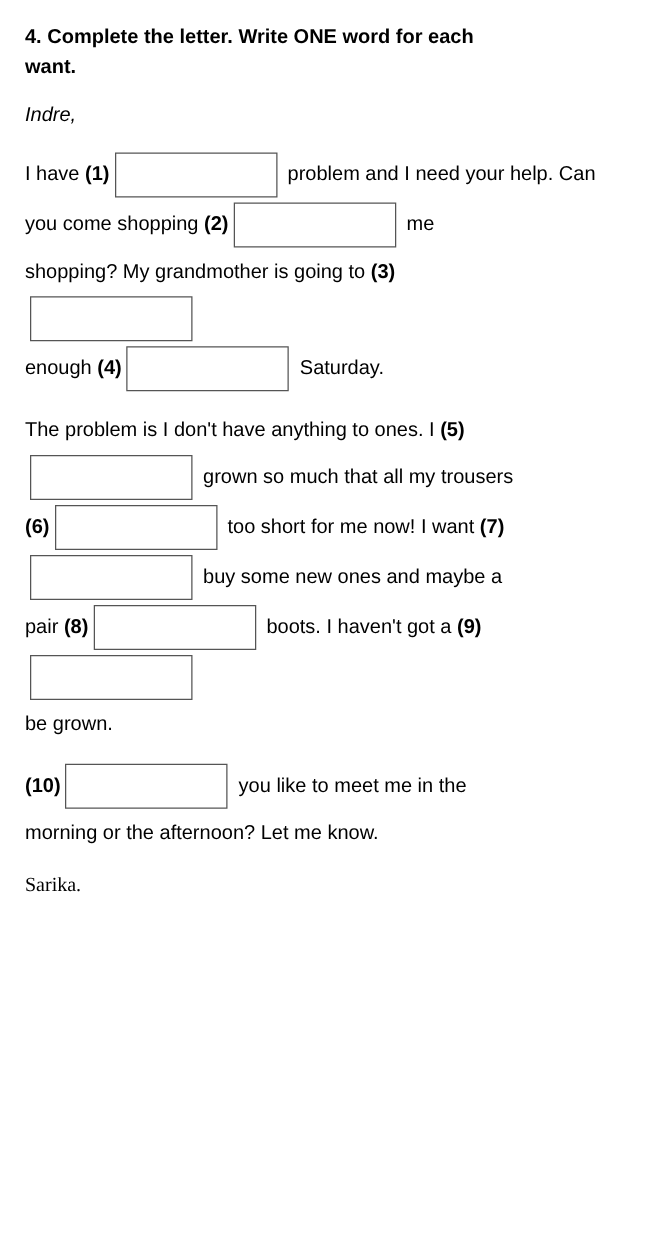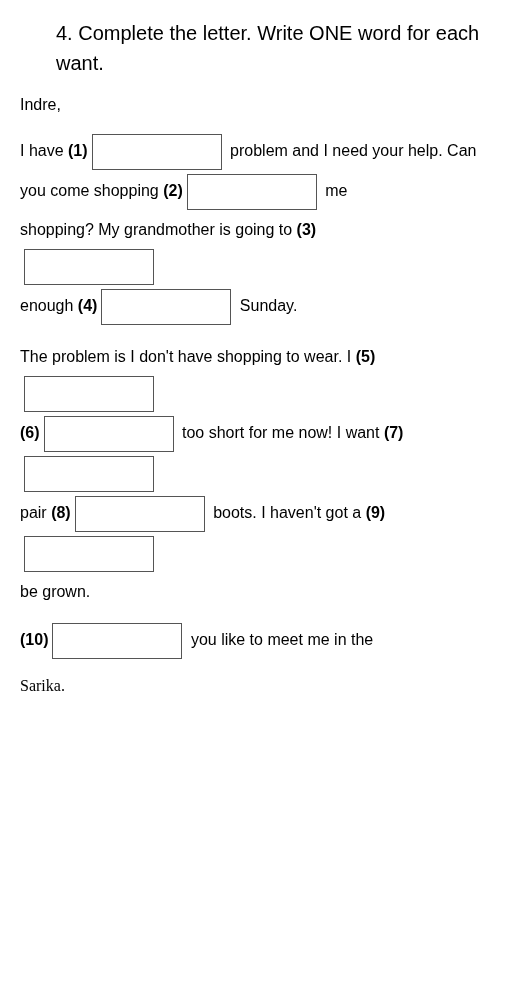--- a/index.html
+++ b/index.html
@@ -13,29 +13,29 @@
       font-family: Arial, sans-serif;
       font-size: 16px;
       color: #000000;
       width: 525px;
       min-height: 1005px;
       padding: 18px 20px 20px 20px;
       line-height: 1.6;
     }
 
     .instruction {
-      font-weight: normal;
+      font-weight: bold;
       margin-bottom: 14px;
-      font-size: 20px;
+      font-size: 16px;
       line-height: 1.5;
-      margin-left: 36px;
     }
 
     .salutation {
       margin-bottom: 14px;
+      font-style: italic;
     }
 
     .inline-input {
       display: inline-block;
       width: 130px;
       height: 36px;
       border: 1px solid #555;
       vertical-align: middle;
       margin: 2px 4px;
     }
@@ -63,30 +63,31 @@
     <span>want.</span>
   </div>
 </div>
 
 <div class="salutation">Indre,</div>
 
 <div class="paragraph">
   <span>I have </span><span class="bold">(1)</span><input class="inline-input" type="text" style=""> <span>problem and I need your help. Can you come shopping </span><span class="bold">(2)</span><input class="inline-input" type="text" style=""><span> me</span><br>
   <span>shopping?  My  grandmother  is  going  to  </span><span class="bold">(3)</span><br>
   <input class="inline-input" type="text" style=""><br>
-  <span>enough </span><span class="bold">(4)</span><input class="inline-input" type="text" style=""><span> Sunday.</span>
+  <span>enough </span><span class="bold">(4)</span><input class="inline-input" type="text" style=""><span> Saturday.</span>
 </div>
 
 <div class="paragraph">
-  <span>The problem is I don't have shopping to wear. I </span><span class="bold">(5)</span><br>
-  <input class="inline-input" type="text" style=""><br>
+  <span>The problem is I don't have anything to ones. I </span><span class="bold">(5)</span><br>
+  <input class="inline-input" type="text" style=""><span> grown so much that all my trousers</span><br>
   <span class="bold">(6)</span><input class="inline-input" type="text" style=""><span> too short for me now! I want </span><span class="bold">(7)</span><br>
-  <input class="inline-input" type="text" style=""><br>
+  <input class="inline-input" type="text" style=""><span> buy some new ones and maybe a</span><br>
   <span>pair  </span><span class="bold">(8)</span><input class="inline-input" type="text" style=""><span> boots. I haven't got a </span><span class="bold">(9)</span><br>
   <input class="inline-input" type="text" style=""><br>
   <span>be grown.</span>
 </div>
 
 <div class="paragraph">
   <span class="bold">(10)</span><input class="inline-input" type="text" style=""><span> you like to meet me in the</span><br>
+  <span>morning or the afternoon? Let me know.</span>
 </div>
 
 <div class="closing">Sarika.</div>
 
 </body></html>

